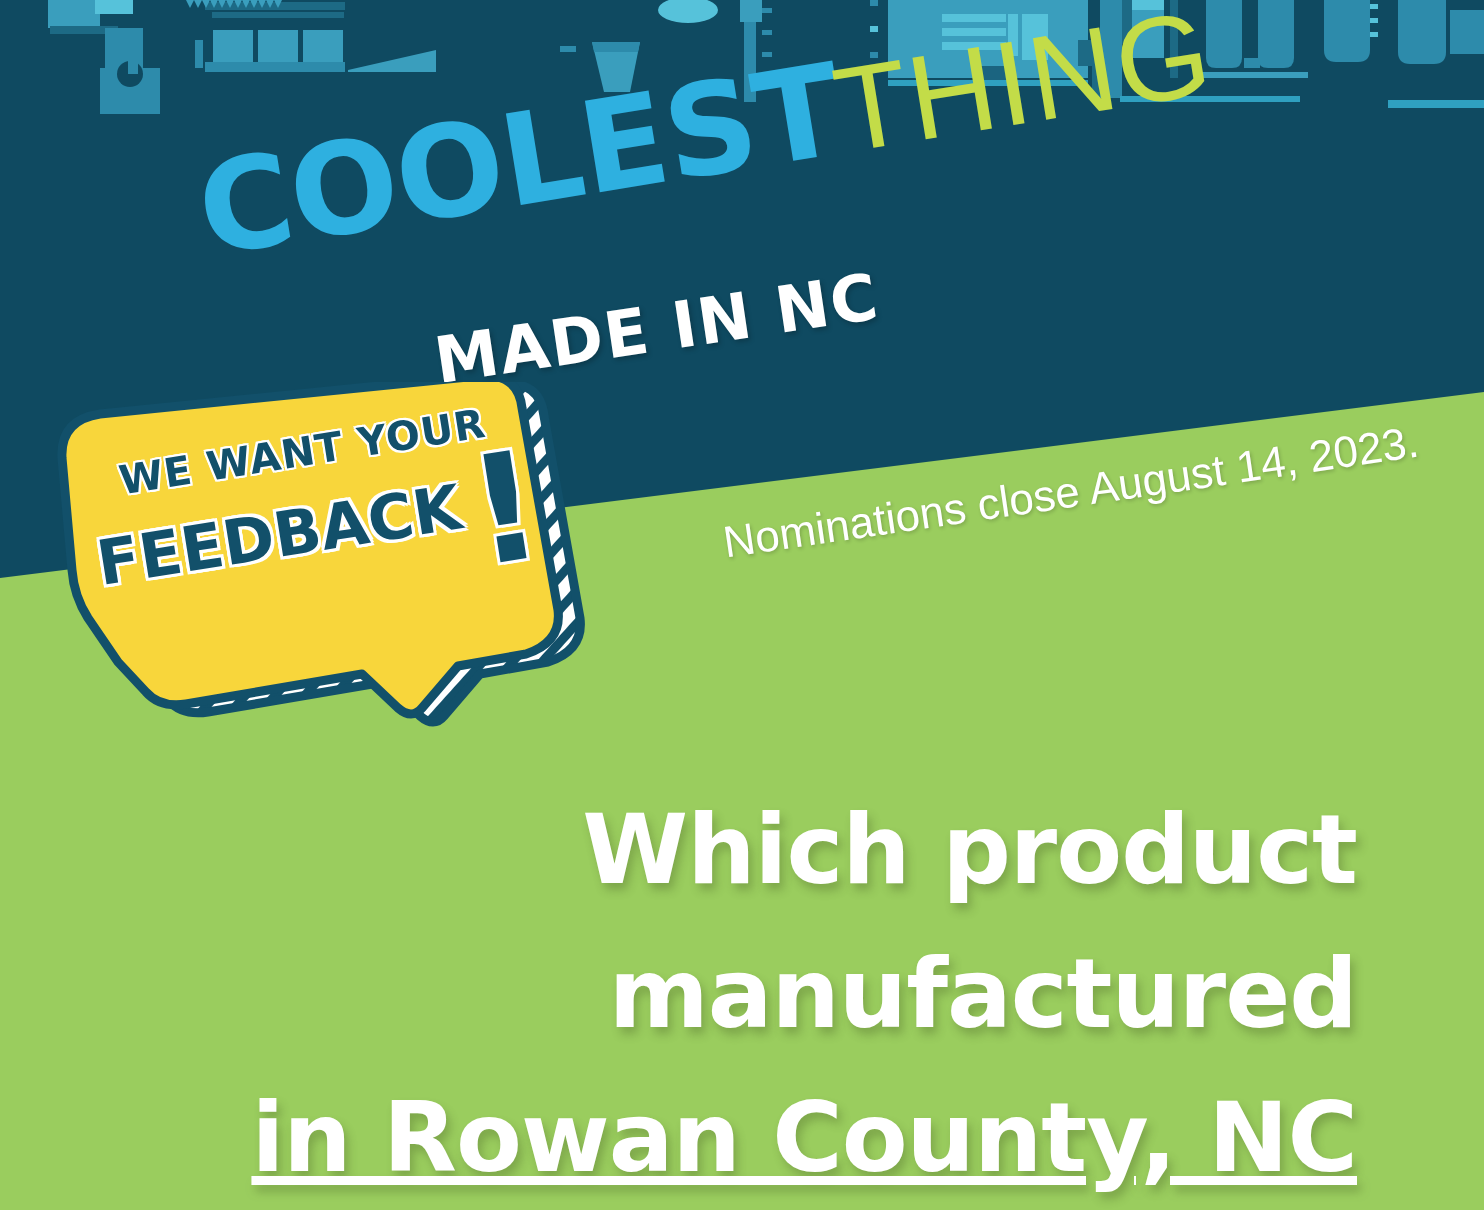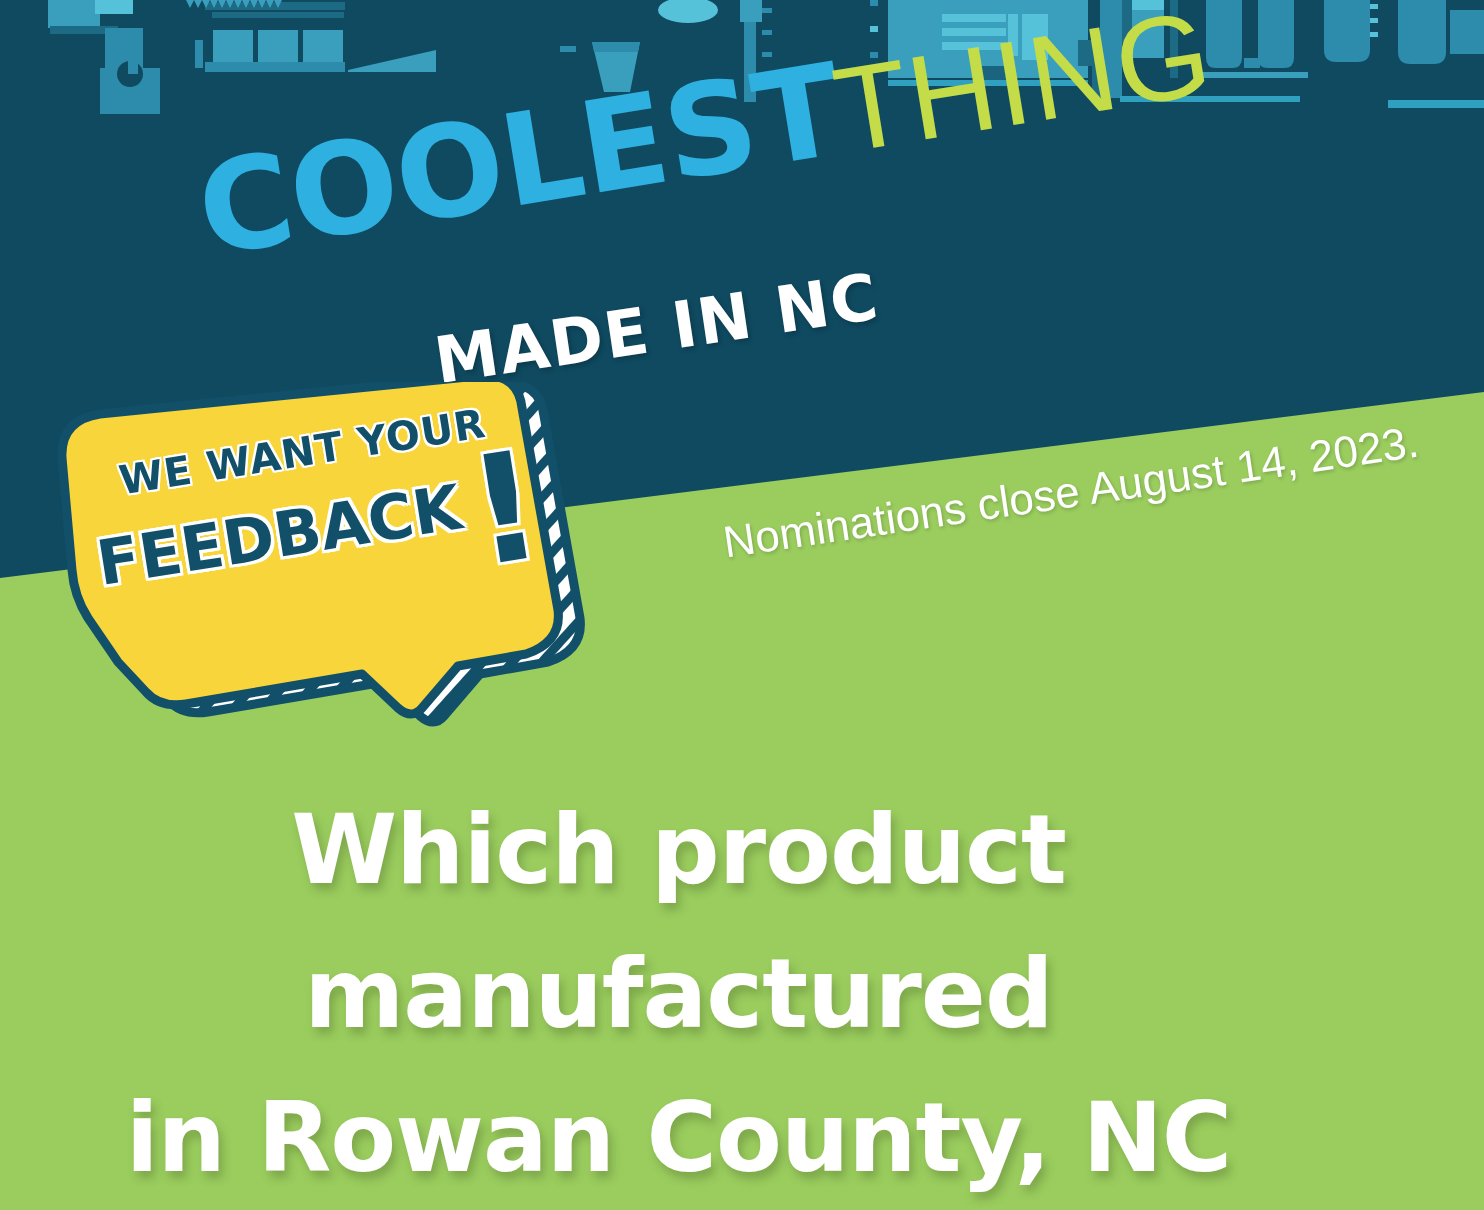--- a/index.html
+++ b/index.html
@@ -175,32 +175,32 @@
       -3px -3px 0 #ffffff,  3px -3px 0 #ffffff,
       -3px  3px 0 #ffffff,  3px  3px 0 #ffffff;
   }
 
   
   .question {
     position: absolute;
     left: 0;
     top: 778px;
     width: 1357px;
-    text-align: center;
+    text-align: right;
     font-family: "DejaVu Sans", sans-serif;
     font-weight: 700;
     font-size: 95px;
     line-height: 144px;
     color: #ffffff;
     letter-spacing: -1px;
     text-shadow: 4px 7px 10px rgba(60,80,30,0.30);
   }
   .question .qline { display: block; }
   .question .qline-1 { font-size: 96px; }
-  .question .qline-2 { font-size: 96px; }
+  .question .qline-2 { font-size: 96px; text-decoration: underline; }
 </style>
 </head>
 <body>
 
 <div id="poster">
 
   <div class="band-navy"></div>
 
   <div class="factory-strip">
     <svg width="1484" height="118" viewBox="0 0 1484 118" xmlns="http://www.w3.org/2000/svg">

